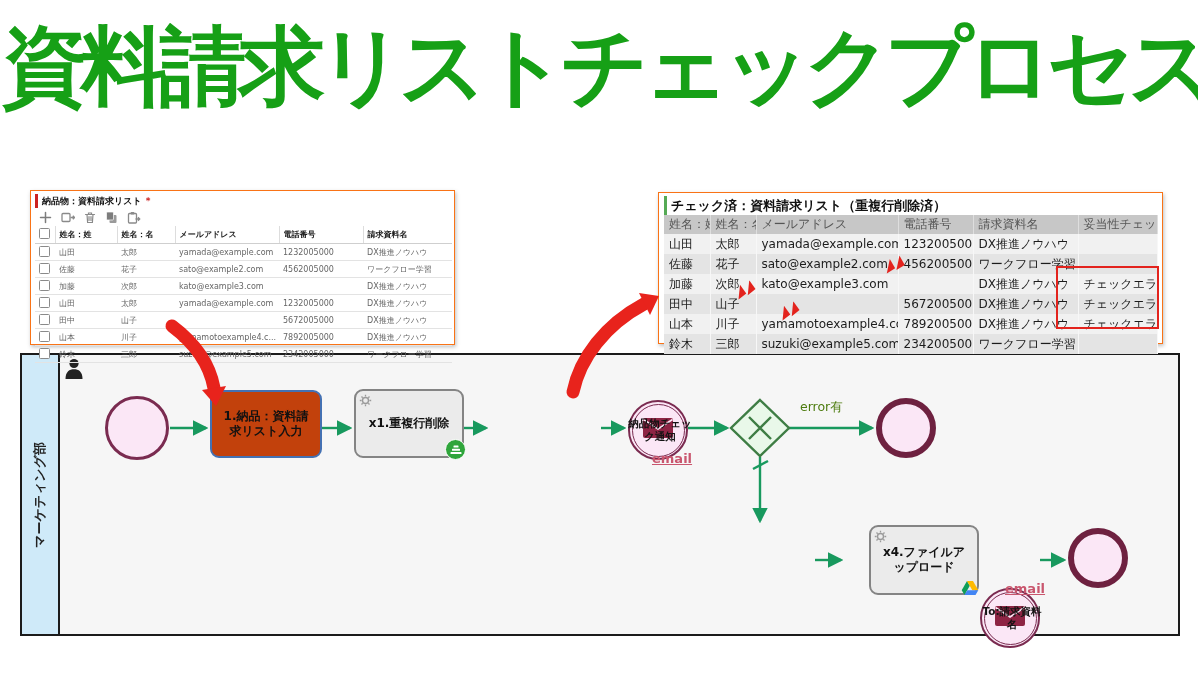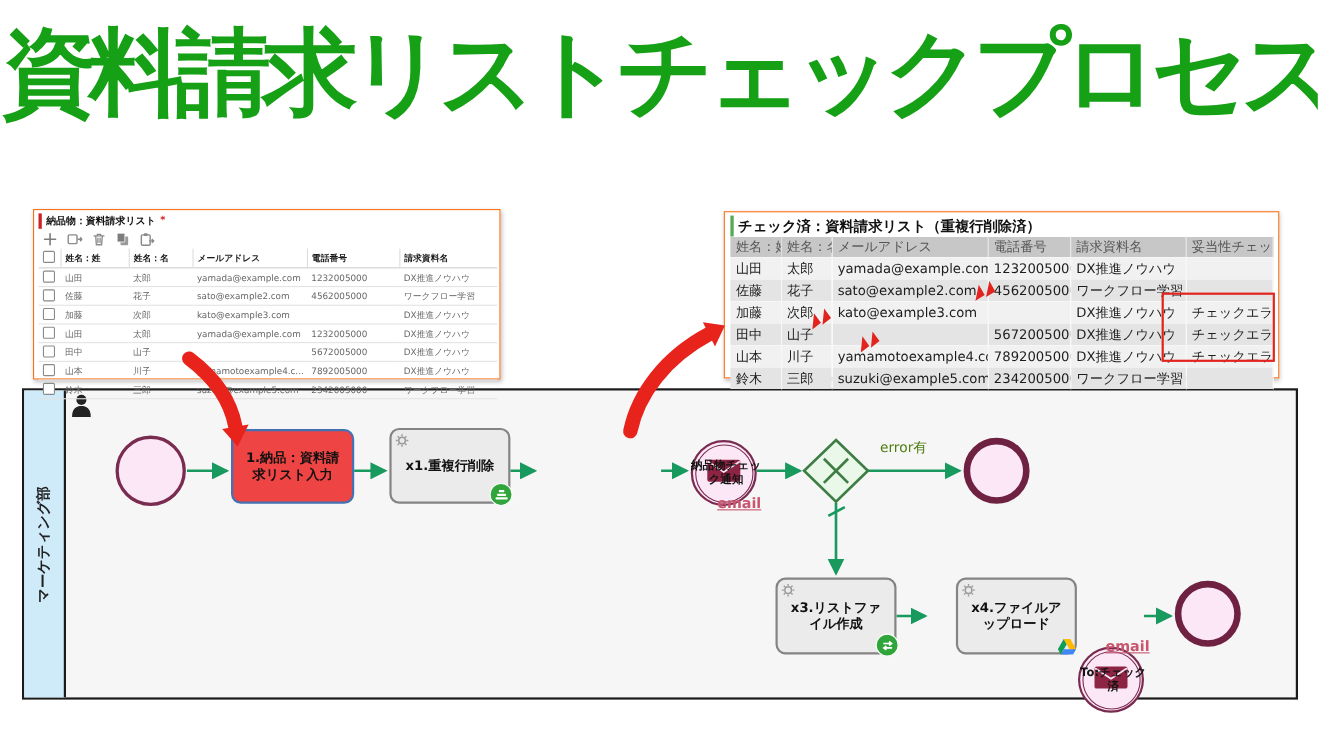--- a/index.html
+++ b/index.html
@@ -44,21 +44,21 @@
   .pool{position:absolute;left:20px;top:353px;width:1160px;height:283px;border:2px solid #1b1b1b;
         background:#f6f6f6;box-sizing:border-box;z-index:1;}
   .lane{position:absolute;left:0;top:0;bottom:0;width:36px;background:#cfeaf9;border-right:2px solid #1b1b1b;
         display:flex;align-items:center;justify-content:center;}
   .lane-label{transform:rotate(-90deg);white-space:nowrap;font-size:13px;font-weight:bold;color:#222;}
   .flows{position:absolute;left:0;top:0;width:1156px;height:279px;}
   .node{position:absolute;box-sizing:border-box;}
   .task{border-radius:9px;display:flex;align-items:center;justify-content:center;text-align:center;
         font-size:12px;font-weight:bold;color:#111;line-height:1.25;padding:2px 6px;}
   .task-gray{background:#ebebeb;border:2px solid #848484;}
-  .task-blue{background:#ef4444;border:2px solid #4471b3;}
+  .task-blue{background:#c2410c;border:2px solid #4471b3;}
   .gear{position:absolute;left:3px;top:3px;}
   .badge{position:absolute;right:-4px;bottom:-4px;width:19px;height:19px;border-radius:50%;
          background:#2fa53b;border:1.5px solid #fff;display:flex;align-items:center;justify-content:center;}
   .badge-drive{position:absolute;right:-2px;bottom:-3px;width:18px;height:16px;background:transparent;}
   .event{border-radius:50%;background:#fbe7f6;}
   .ev-start{width:64px;height:64px;border:3px solid #7a2b50;}
   .ev-mid{width:60px;height:60px;border:2px solid #7a2b50;position:relative;}
   .ev-mid::after{content:"";position:absolute;inset:1.5px;border:1.5px solid #7a2b50;border-radius:50%;}
   .ev-end{width:60px;height:60px;border:6.5px solid #6e2140;}
   .ev-label{position:absolute;left:-3px;width:66px;top:50%;transform:translateY(-50%);
@@ -348,53 +348,40 @@
           <path d="M1.5 2.5 L16 12 L30.5 2.5" stroke="#fbe7f6" stroke-width="1.6" fill="none"></path>
         </svg></span>
     <span class="ev-label">納品物チェック通知</span>
   </div>
   <span class="email-label" style="left:630px;top:96px;">email</span>
 
   <div class="flow-label" style="left:778px;top:44px;">error有</div>
 
   <div class="node event ev-end" style="left:854px;top:43px;"></div>
 
-  <div class="node task task-gray" style="left:683px;top:170px;width:110px;height:70px;">
-    <span class="gear"><svg width="13" height="13">
-          <circle cx="6.5" cy="6.5" r="3" fill="none" stroke="#9a9a9a" stroke-width="1.4"></circle>
-          <path d="M6.5 .8V2.6 M6.5 10.4V12.2 M.8 6.5H2.6 M10.4 6.5H12.2 M2.5 2.5L3.7 3.7 M9.3 9.3L10.5 10.5 M10.5 2.5L9.3 3.7 M3.7 9.3L2.5 10.5" stroke="#9a9a9a" stroke-width="1.3" fill="none"></path>
-        </svg></span>
-    <span>x3.リストファイル作成</span>
-    <span class="badge">
-        <svg width="14" height="14">
-          <path d="M3 5 H10 M8.2 3.2 L10.5 5 L8.2 6.8" stroke="#fff" stroke-width="1.5" fill="none"></path>
-          <path d="M11 9 H4 M5.8 7.2 L3.5 9 L5.8 10.8" stroke="#fff" stroke-width="1.5" fill="none"></path>
-        </svg>
-      </span>
-  </div>
 
   <div class="node task task-gray" style="left:823px;top:170px;width:110px;height:70px;margin-left:24px;">
     <span class="gear"><svg width="13" height="13">
           <circle cx="6.5" cy="6.5" r="3" fill="none" stroke="#9a9a9a" stroke-width="1.4"></circle>
           <path d="M6.5 .8V2.6 M6.5 10.4V12.2 M.8 6.5H2.6 M10.4 6.5H12.2 M2.5 2.5L3.7 3.7 M9.3 9.3L10.5 10.5 M10.5 2.5L9.3 3.7 M3.7 9.3L2.5 10.5" stroke="#9a9a9a" stroke-width="1.3" fill="none"></path>
         </svg></span>
     <span>x4.ファイルアップロード</span>
     <span class="badge-drive"><svg width="18" height="16">
           <polygon points="6,1 0.7,10.3 3.5,15 8.8,5.7" fill="#0f9d58"></polygon>
           <polygon points="6,1 12,1 17.3,10.3 11.3,10.3" fill="#ffba00"></polygon>
           <polygon points="3.5,15 14.5,15 17.3,10.3 6.3,10.3" fill="#4285f4"></polygon>
         </svg></span>
   </div>
 
   <div class="node event ev-mid" style="left:958px;top:173px;">
     <span class="ev-env"><svg width="32" height="22">
           <rect x="1" y="1" width="30" height="20" rx="2" fill="#8e2444"></rect>
           <path d="M1.5 2.5 L16 12 L30.5 2.5" stroke="#fbe7f6" stroke-width="1.6" fill="none"></path>
         </svg></span>
-    <span class="ev-label">To:チェック済</span>
+    <span class="ev-label">To:請求資料名</span>
   </div>
   <span class="email-label" style="left:983px;top:226px;">email</span>
 
   <div class="node event ev-end" style="left:1046px;top:173px;"></div>
 </div>
 
 <svg class="red-arrows">
   <g>
     <path d="M 172 326 C 196 344 210 366 214 388" stroke="#e8231c" stroke-width="13" fill="none" stroke-linecap="round"></path>
     <polygon points="226,386 202,390 216,406" fill="#e8231c"></polygon>

